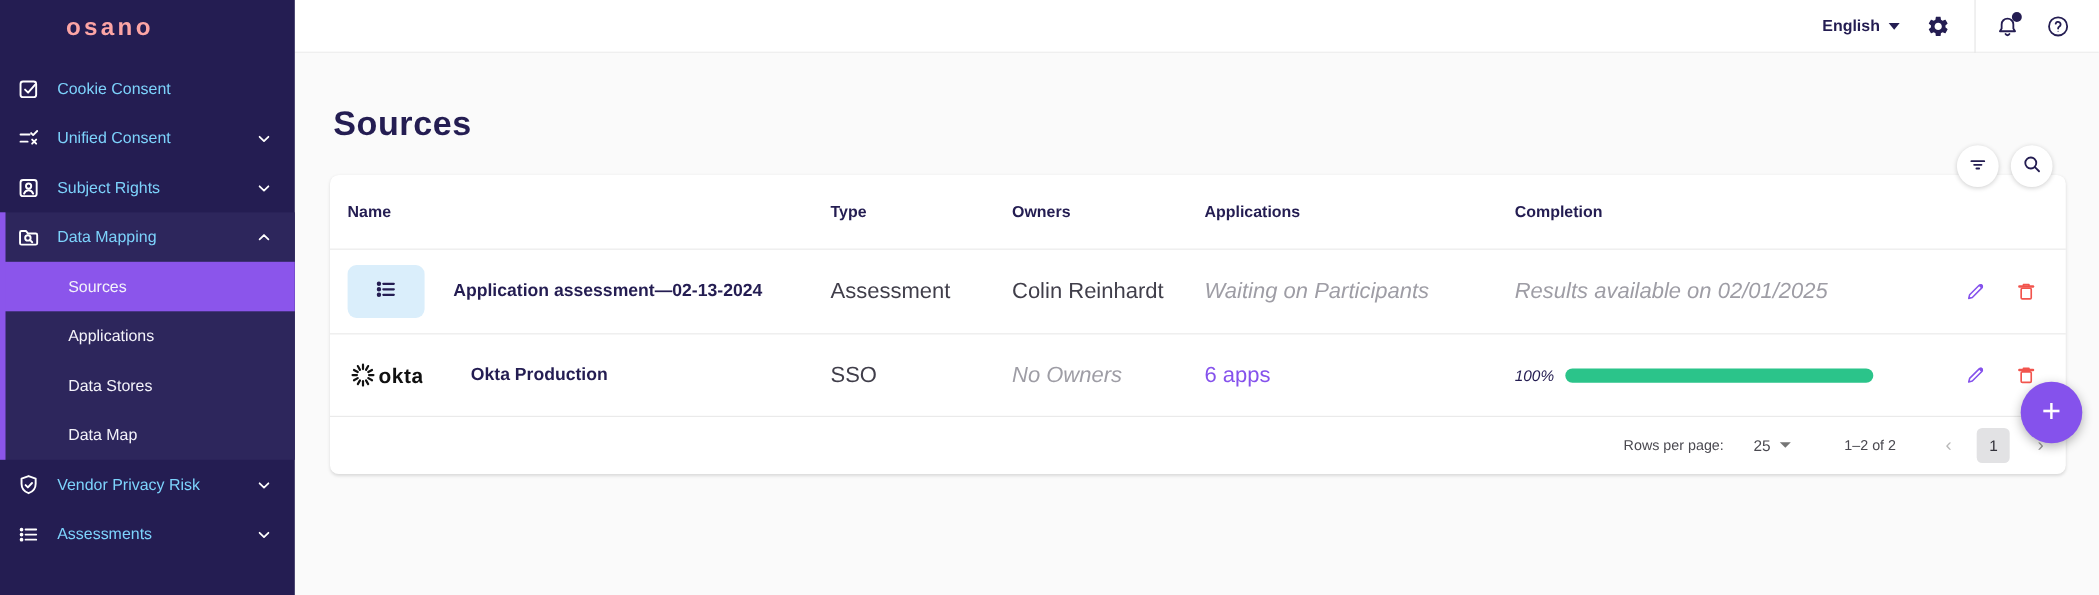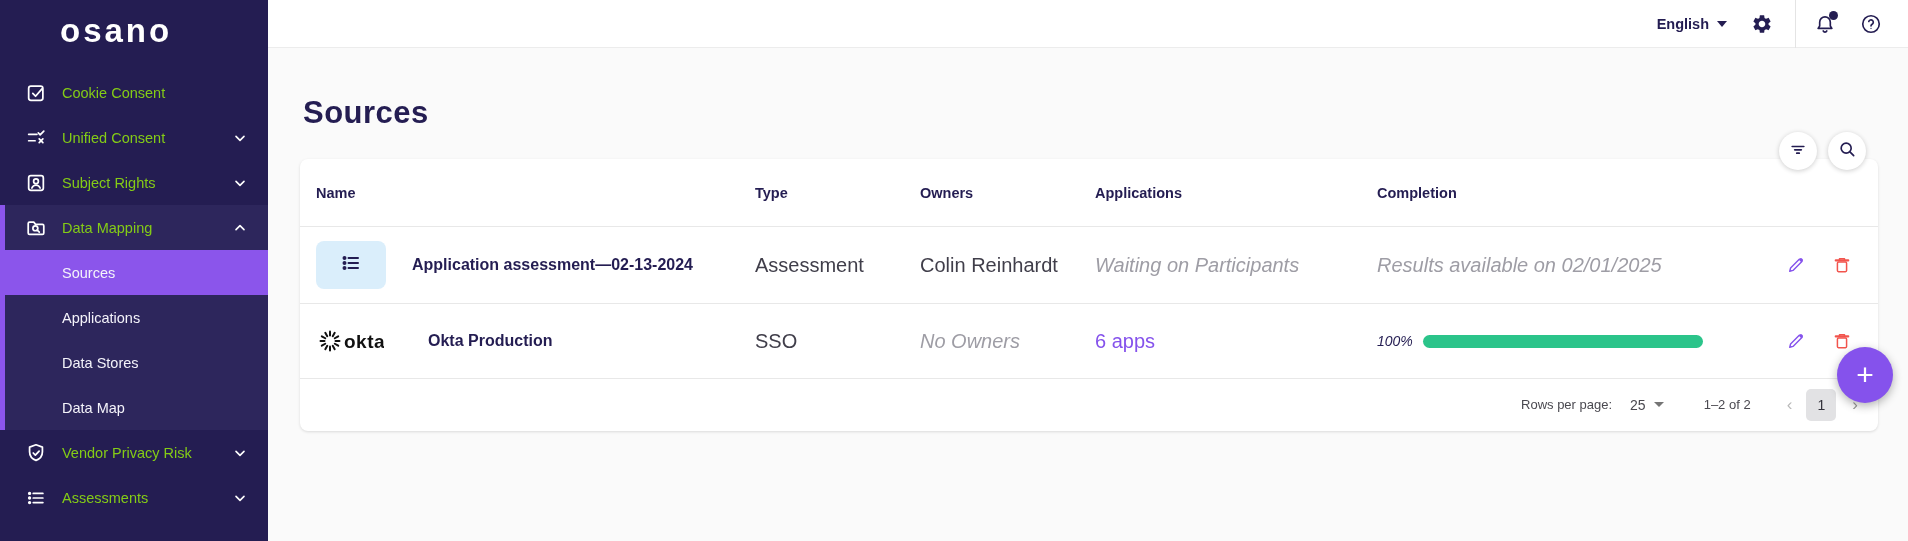--- a/index.html
+++ b/index.html
@@ -10,27 +10,27 @@
     font-family: "Liberation Sans", sans-serif;
     overflow: hidden;
     color: #241d52;
   }
   
   .sidebar {
     position:absolute; left:0; top:0; width:268px; height:541px;
     background:#241d52; z-index:5; color:#fff;
   }
   .logo {
-    padding:12px 0 0 60px; font-size:33px; font-weight:800;
-    letter-spacing:3px; color:#ffffff;
+    padding:12px 0 0 60px; font-size:22px; font-weight:800;
+    letter-spacing:3px; color:#fca5a5;
   }
   .nav { margin-top:20px; }
   .nav-item {
     height:45px; display:flex; align-items:center;
-    padding-left:24px; cursor:pointer; font-size:14.5px; color:#84cc16;
+    padding-left:14px; cursor:pointer; font-size:14.5px; color:#7dd3fc;
   }
   .nav-item .nicon { width:24px; height:24px; display:flex; align-items:center; justify-content:center; }
   .nav-item .nlabel { margin-left:14px; }
   .nav-item .chev { margin-left:auto; margin-right:20px; display:flex; }
   .nav-group { position:relative; background:#2d265c; }
   .nav-group::before {
     content:""; position:absolute; left:0; top:0; bottom:0; width:5px; background:#8b55eb;
   }
   .sub-item {
     height:45px; display:flex; align-items:center; padding-left:62px;
@@ -89,21 +89,21 @@
   .muted { color:#9e9da5; font-style:italic; }
   .link { color:#8552ec; cursor:pointer; }
   .completion-cell { display:flex; align-items:center; gap:10px;font-style:italic; }
   .pct { font-size:14px; color:#241d52; }
   .bar { width:280px; height:13px; border-radius:7px; background:#2bc48a; }
   .actions { display:flex; justify-content:flex-end; align-items:center; gap:26px; padding-right:26px; }
   .act { cursor:pointer; display:flex; }
   
   .tfoot {
     height:51px; display:flex; align-items:center; justify-content:flex-end;
-    padding-right:20px; font-size:13px; color:#4a4950;
+    padding-right:20px; font-size:13px; color:#4a4950;gap:9px;
   }
   .rpp-label { margin-right:18px; }
   .rpp-select { display:flex; align-items:center; gap:8px; font-size:14px; cursor:pointer; margin-right:40px; }
   .caret-sm { width:0; height:0; border-left:5px solid transparent; border-right:5px solid transparent; border-top:5px solid #757575; }
   .range { margin-right:36px; }
   .pg-prev { color:#b9b9b9; font-size:17px; margin-right:14px; cursor:default; }
   .pg-num {
     width:30px; height:32px; border-radius:5px; background:#e2e2e4;
     display:flex; align-items:center; justify-content:center; font-size:14px; color:#33323a;
     cursor:pointer; margin-right:16px;

